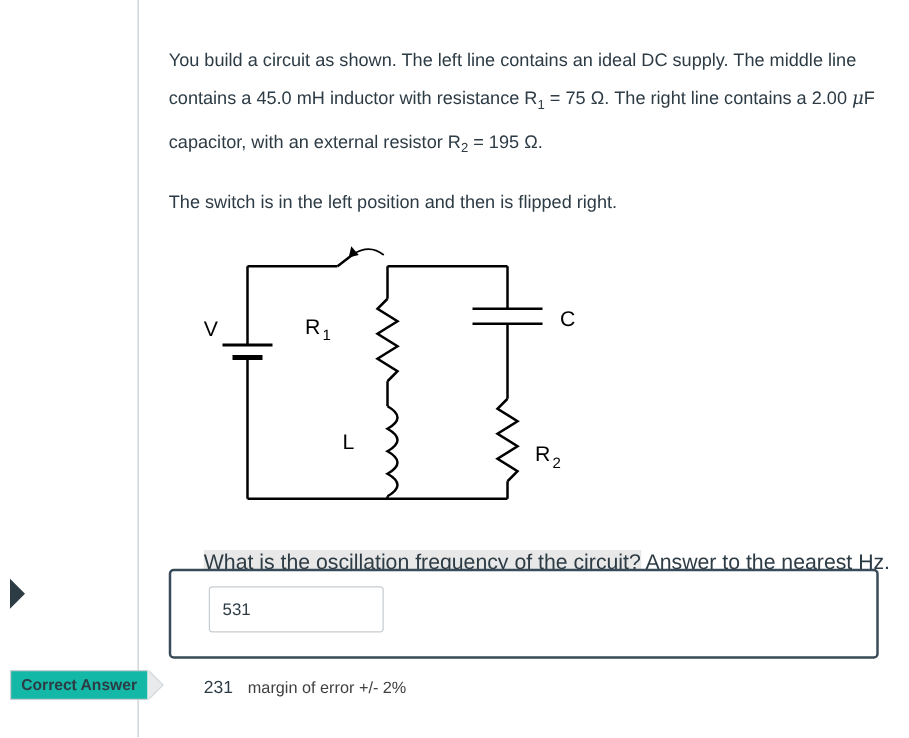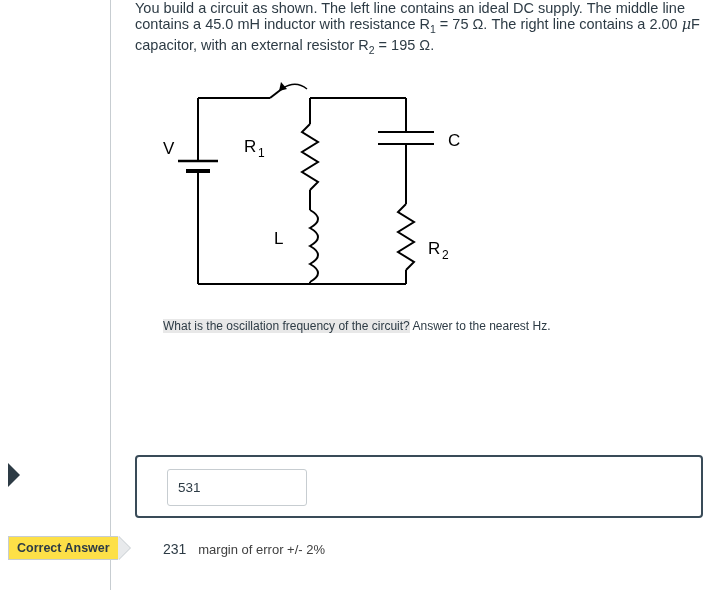--- a/index.html
+++ b/index.html
@@ -24,21 +24,22 @@
     background: #c7cdd1;
   }
   .content {
     position: absolute;
     left: 135px;
     top: 0;
     width: 580px;
   }
   .qtext {
     font-size: 14.5px;
-    line-height: 16px;
+    line-height: 30px;
+    margin-top: 34px;
     color: #2d3b45;
   }
   .qtext .sub {
     font-size: 10.5px;
     vertical-align: sub;
   }
   .qtext2 {
     font-size: 14.5px;
     line-height: 22px;
     margin-top: 17px;
@@ -46,34 +47,34 @@
   }
   .mu {
     font-style: italic;
     font-family: "DejaVu Serif", serif;
   }
   .circuit-wrap {
     margin-top: 18px;
     margin-left: 15px;
   }
   .question-line {
-    margin-top: 6px;
-    font-size: 12px;
+    margin-top: 14px;
+    font-size: 17px;
     line-height: 20px;
     padding-left: 28px;
   }
   .hl {
     background: #e8e8e8;
   }
   .answer-box {
     position: absolute;
     left: 135px;
     top: 455px;
     width: 568px;
-    height: 63px;
+    height: 72px;
     border: 2px solid #394B58;
     border-radius: 4px;
     box-sizing: border-box;
     background: #fff;
   }
   .answer-value {
     position: absolute;
     left: 30px;
     top: 12px;
     width: 140px;
@@ -118,21 +119,21 @@
   }
   .tag-answered .arrow {
     border-left: 12px solid #2d3b45;
   }
   .tag-correct {
     left: 8px;
     top: 536px;
     color: #2d3b45;
   }
   .tag-correct .body {
-    background: #fde047;
+    background: #14b8a6;
     border: 1px solid #c7cdd1;
     border-right: none;
   }
   .tag-correct .arrow {
     border-left: 12px solid #e8eaec;
     filter: drop-shadow(1px 0 0 #c7cdd1);
   }
   .correct-row {
     position: absolute;
     left: 163px;
@@ -153,20 +154,21 @@
 <body>
 
 <div class="vline"></div>
 
 <div class="content">
 
   <div class="qtext">
     <span>You build a circuit as shown.  The left line contains an ideal DC supply.  The middle line contains a 45.0 mH inductor with resistance R</span><span class="sub">1</span><span> = 75 Ω.  The right line contains a 2.00 </span><span class="mu">μ</span><span>F capacitor, with an external resistor R</span><span class="sub">2</span><span> = 195 Ω.</span>
   </div>
 
+  <div class="qtext2">The switch is in the left position and then is flipped right.</div>
 
   <div class="circuit-wrap">
     <svg width="330" height="230" viewBox="0 0 330 230">
       <g stroke="#000000" stroke-width="2" fill="none">
 
         <line x1="48" y1="22" x2="120" y2="22"></line>
 
         <line x1="48" y1="22" x2="48" y2="85"></line>
 
         <line x1="28" y1="85" x2="68" y2="85" stroke-width="2.5"></line>

